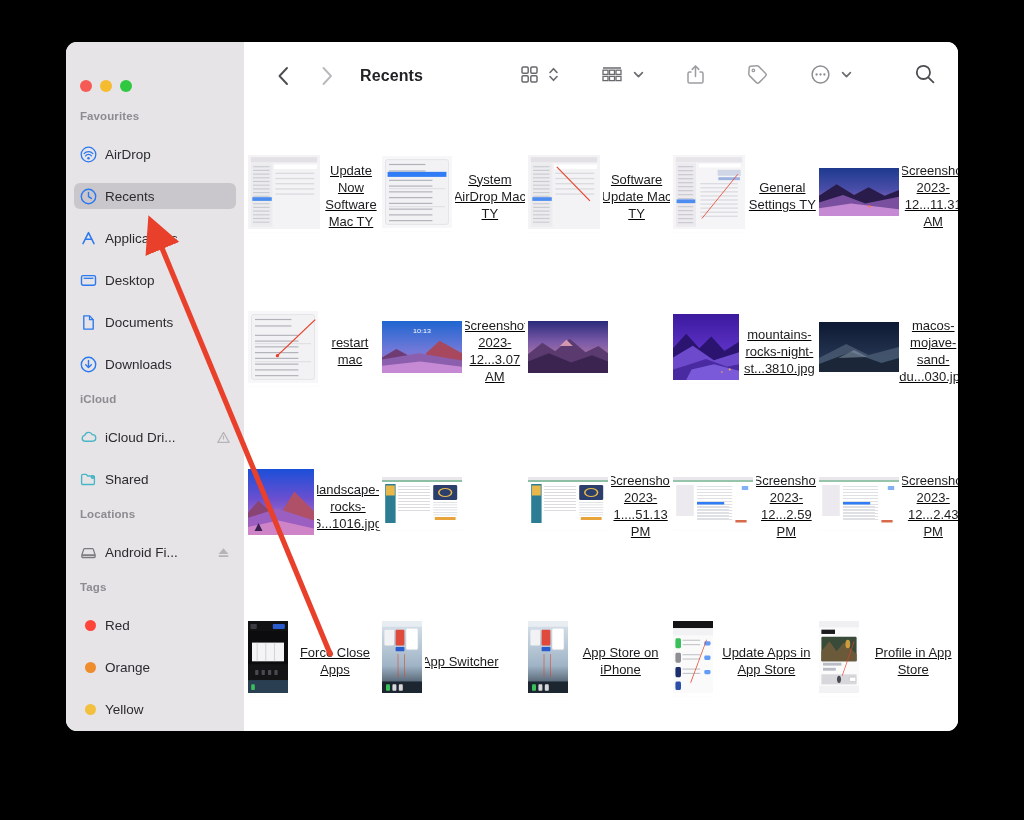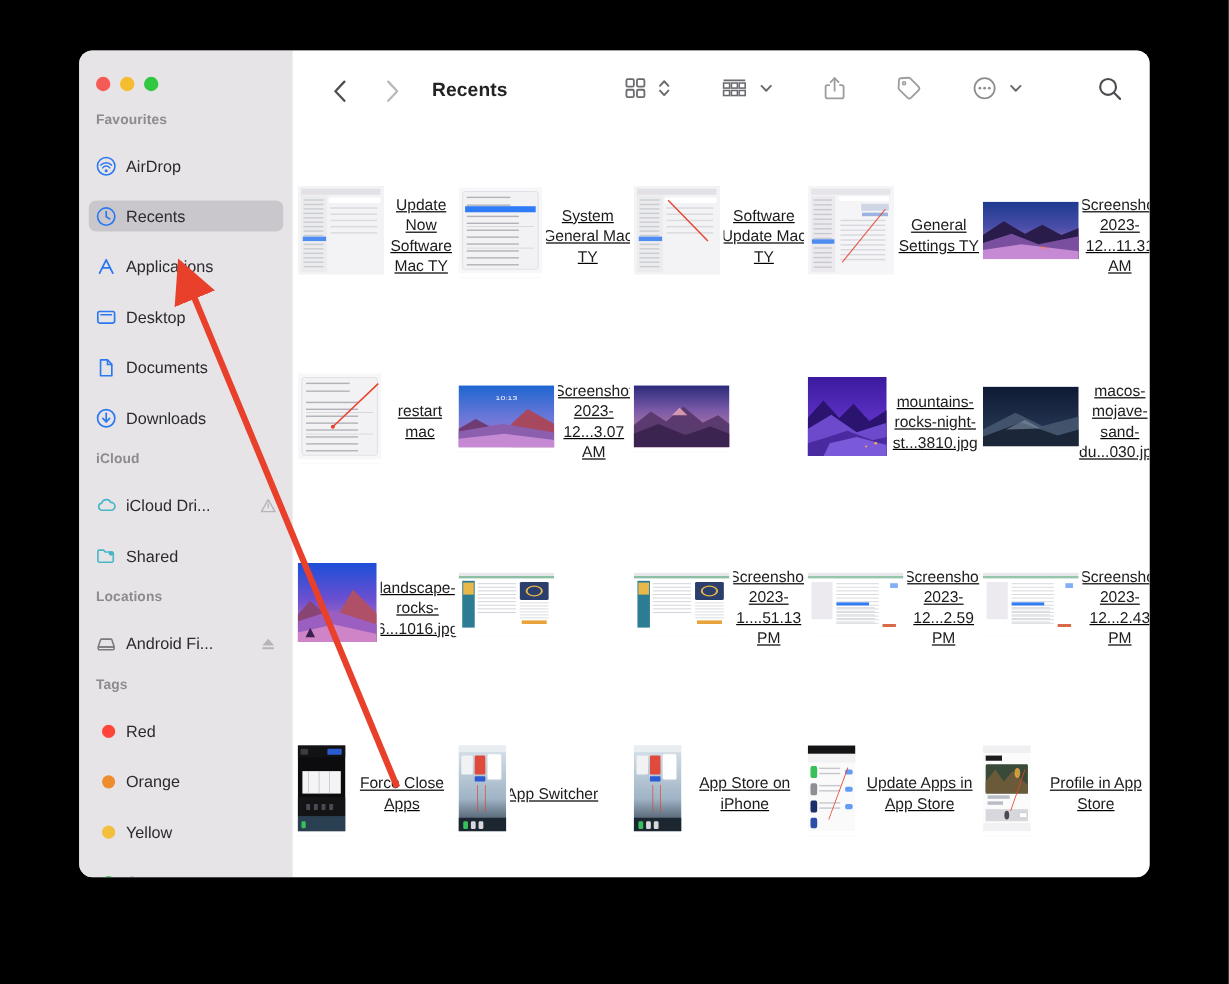--- a/index.html
+++ b/index.html
@@ -13,21 +13,21 @@
   
   .window{
     position:absolute;left:66px;top:42px;width:892px;height:689px;
     border-radius:11px;overflow:hidden;background:#fff;
     display:flex;
   }
 
   
   .sidebar{
     width:178px;flex:0 0 178px;background:#e6e4e7;
-    padding-top:0;overflow:hidden;position:relative;
+    padding-top:16px;overflow:hidden;position:relative;
   }
   .traffic{display:flex;gap:8px;padding:22px 0 0 14px;}
   .dot{width:12px;height:12px;border-radius:50%;}
   .dot.red{background:#f65a55;}
   .dot.yellow{background:#f6bc2f;}
   .dot.green{background:#2fc840;}
 
   .sb-group-title{
     font-size:11.5px;color:#8d8b90;font-weight:600;
     padding:0 0 3px 14px;letter-spacing:.1px;
@@ -408,21 +408,21 @@
                   <rect x="10" y="57" width="62" height="1.6" fill="#8d9099" opacity=".65"></rect>
                   <rect x="10" y="65" width="62" height="1.6" fill="#8d9099" opacity=".65"></rect>
                   <rect x="10" y="73" width="62" height="1.6" fill="#8d9099" opacity=".65"></rect>
                   <rect x="10" y="81" width="62" height="1.6" fill="#8d9099" opacity=".65"></rect>
                   <rect x="10" y="89" width="62" height="1.6" fill="#8d9099" opacity=".65"></rect>
         <rect x="10" y="45" width="80" height="1" fill="#d6d5d9"></rect>
         <rect x="10" y="70" width="80" height="1" fill="#d6d5d9"></rect>
         </svg>
               </div>
      </div>
-     <div class="cell-label">System General Mac TY</div>
+     <div class="cell-label">System AirDrop Mac TY</div>
           </div>
           <div class="cell">
             <div class="thumb-wrap">
        <div class="thumb" style="width:72px;height:74px;">
                 <svg class="art" viewBox="0 0 100 100" preserveAspectRatio="none">
                   <rect width="100" height="100" fill="#f3f2f4"></rect>
         <rect x="4" y="3" width="92" height="7" fill="#e3e1e5"></rect>
         <rect x="4" y="11" width="30" height="86" fill="#ececee"></rect>
         <rect x="7" y="15" width="23" height="1.6" fill="#b9bcc4" opacity=".65"></rect>
                   <rect x="7" y="20" width="23" height="1.6" fill="#b9bcc4" opacity=".65"></rect>

